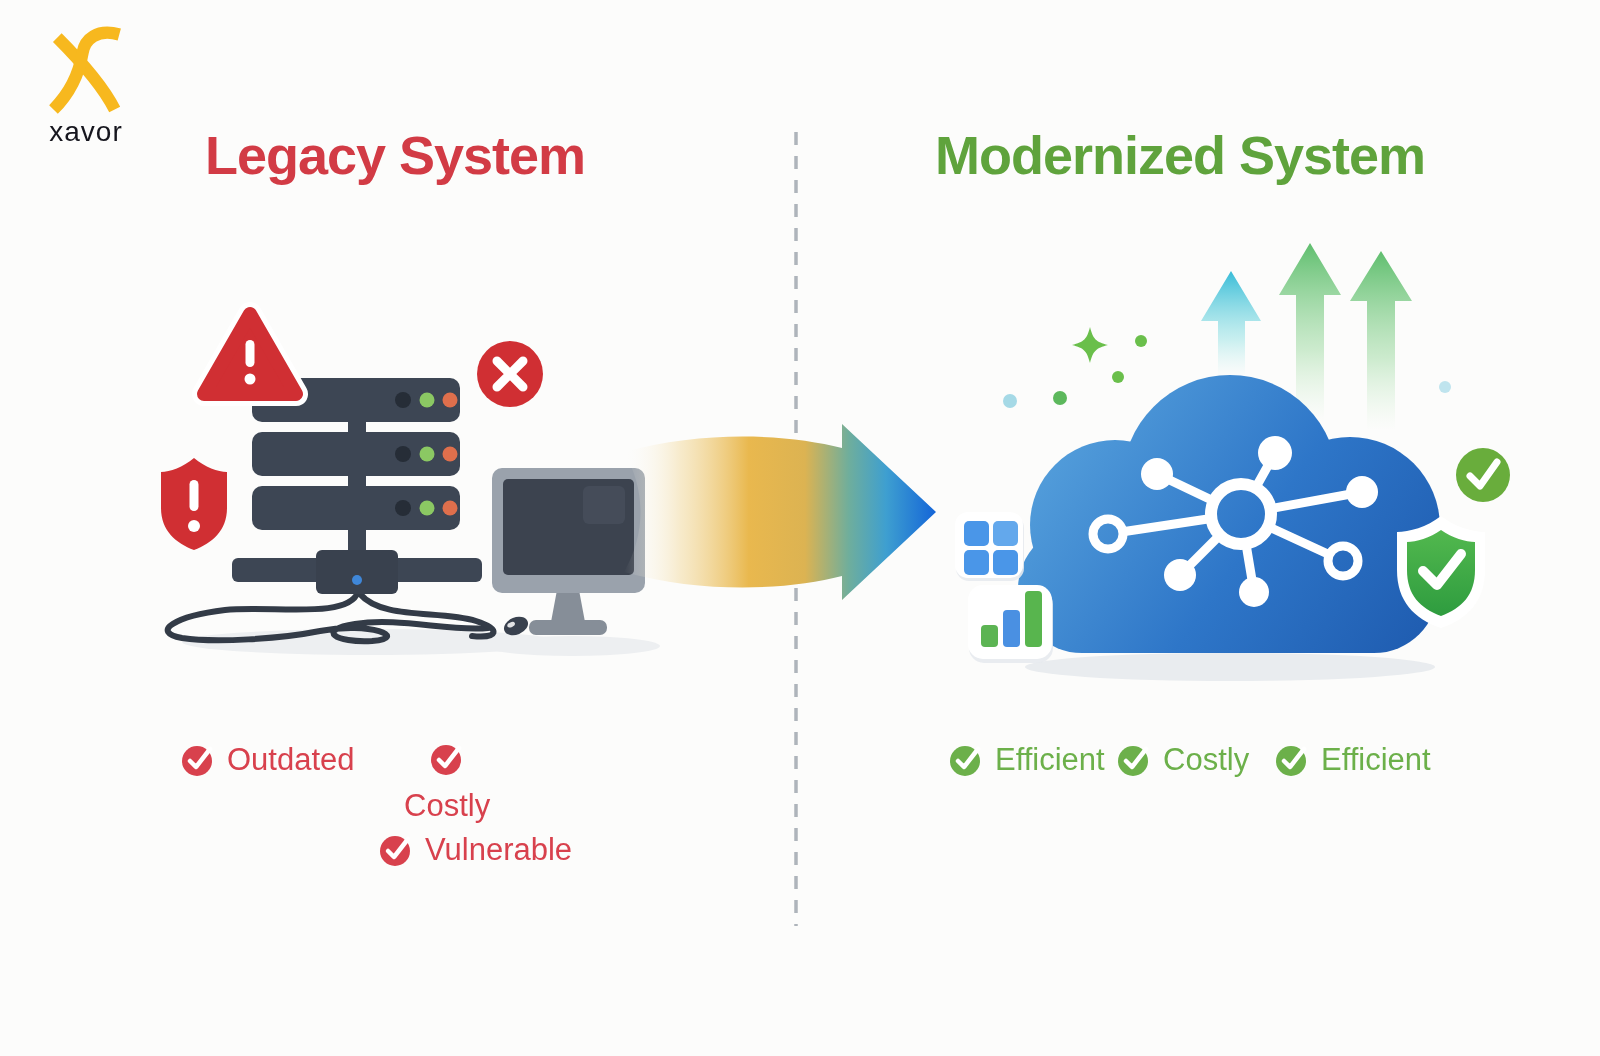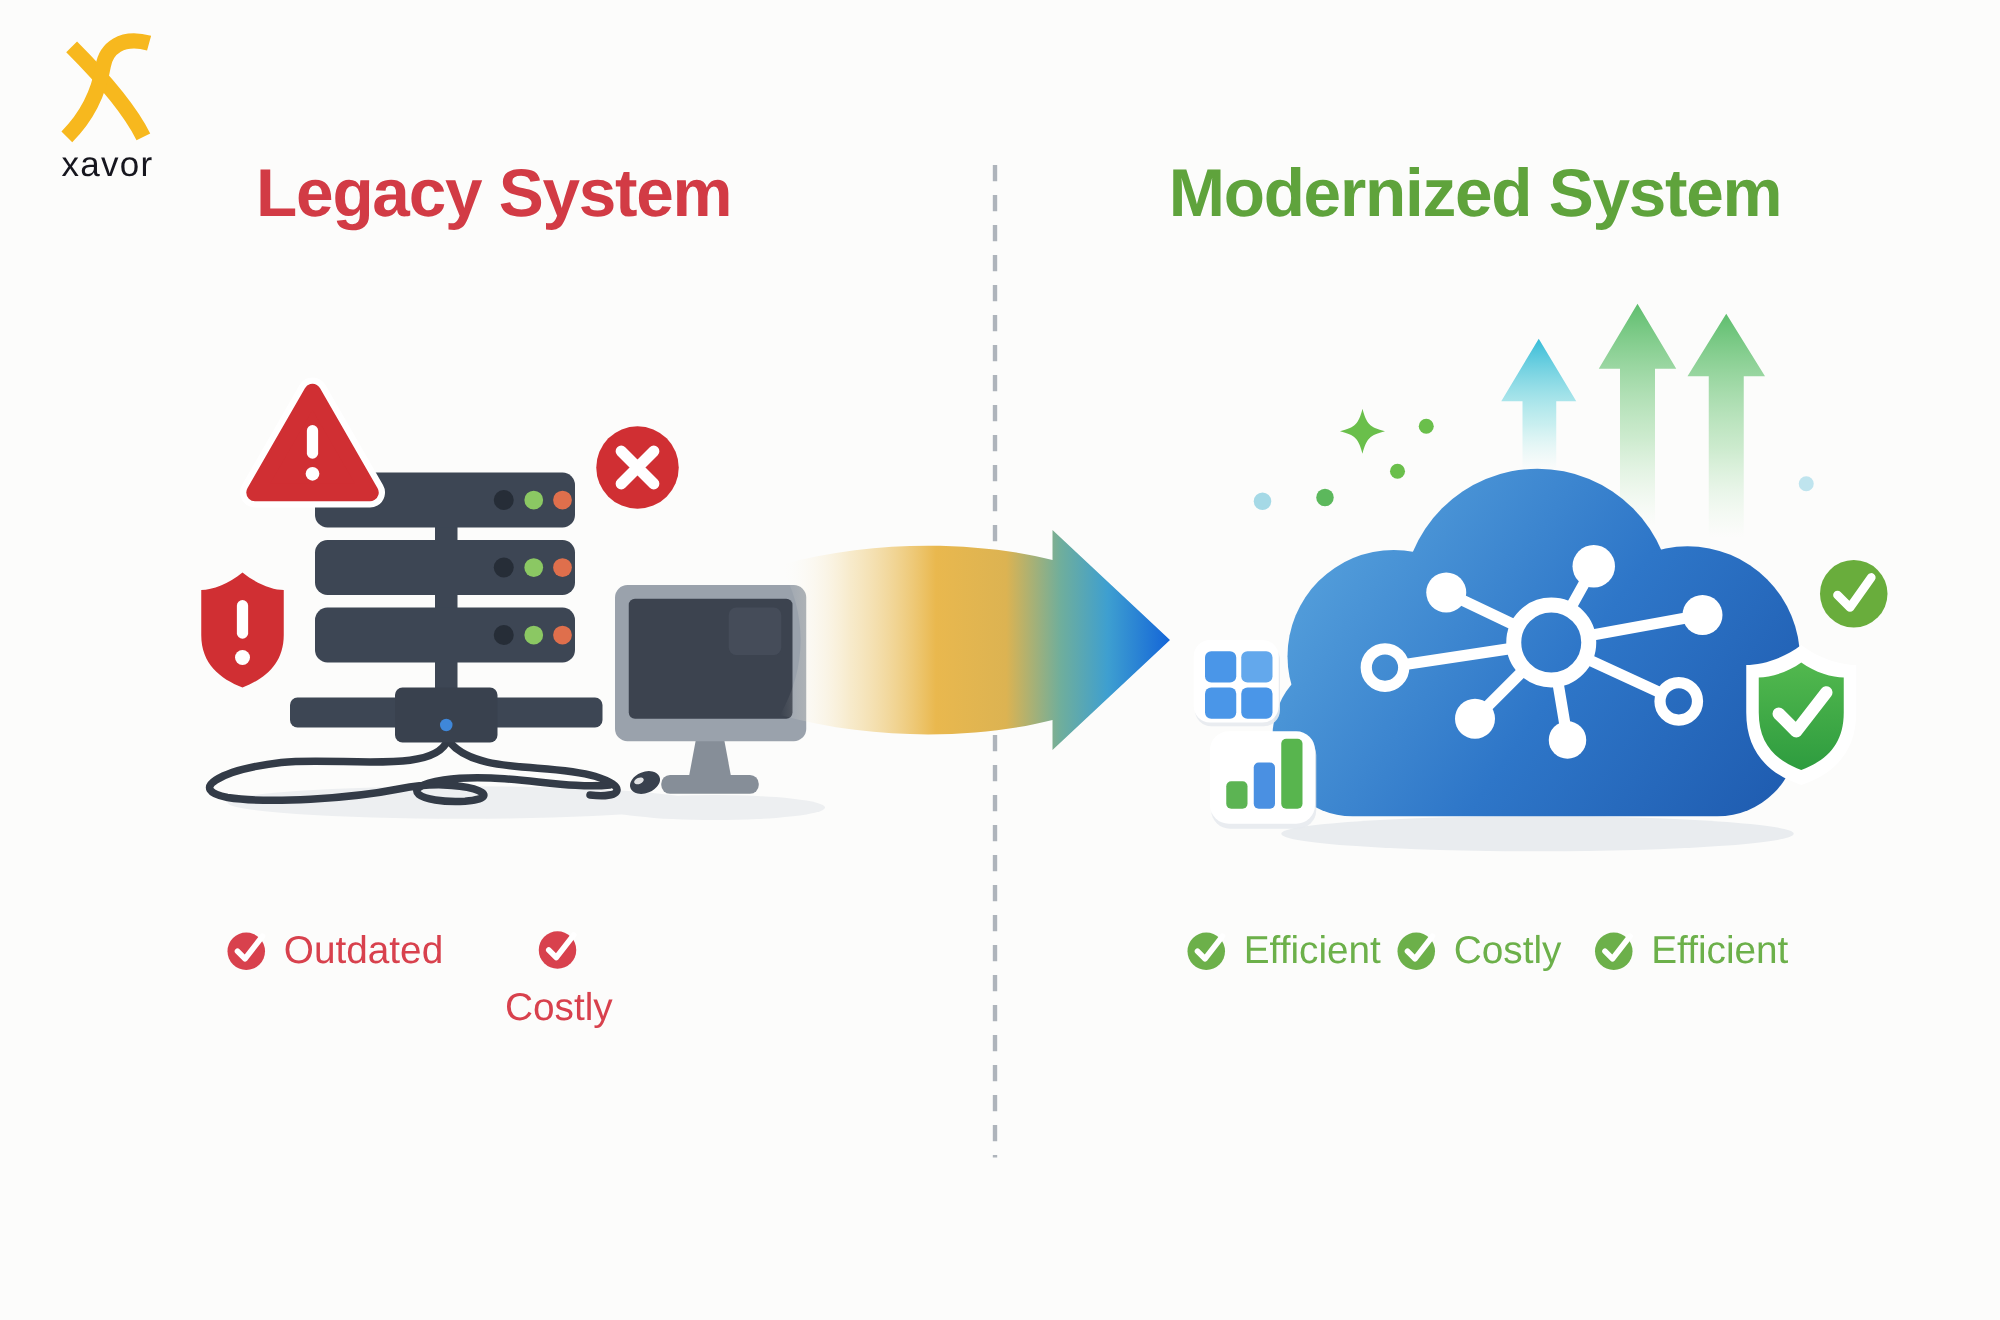--- a/index.html
+++ b/index.html
@@ -233,20 +233,27 @@
     </svg>
     <span class="txt">Outdated</span>
   </div>
   <div class="abs tag red" style="left:404px;top:741px;flex-direction:column;">
     <svg class="tag-icon" viewBox="0 0 36 36">
       <circle cx="17" cy="19" r="15" class="fill-red"></circle>
       <path d="M10,19 L16,25 L30,7" fill="none" stroke="#ffffff" stroke-width="4.5" stroke-linecap="round" stroke-linejoin="round"></path>
     </svg>
     <span class="txt">Costly</span>
   </div>
+  <div class="abs tag red" style="left:378px;top:831px;">
+    <svg class="tag-icon" viewBox="0 0 36 36">
+      <circle cx="17" cy="19" r="15" class="fill-red"></circle>
+      <path d="M10,19 L16,25 L30,7" fill="none" stroke="#ffffff" stroke-width="4.5" stroke-linecap="round" stroke-linejoin="round"></path>
+    </svg>
+    <span class="txt">Vulnerable</span>
+  </div>
 
   <div class="abs tag green" style="left:948px;top:741px;">
     <svg class="tag-icon" viewBox="0 0 36 36">
       <circle cx="17" cy="19" r="15" class="fill-green"></circle>
       <path d="M10,19 L16,25 L30,7" fill="none" stroke="#ffffff" stroke-width="4.5" stroke-linecap="round" stroke-linejoin="round"></path>
     </svg>
     <span class="txt">Efficient</span>
   </div>
   <div class="abs tag green" style="left:1116px;top:741px;">
     <svg class="tag-icon" viewBox="0 0 36 36">

